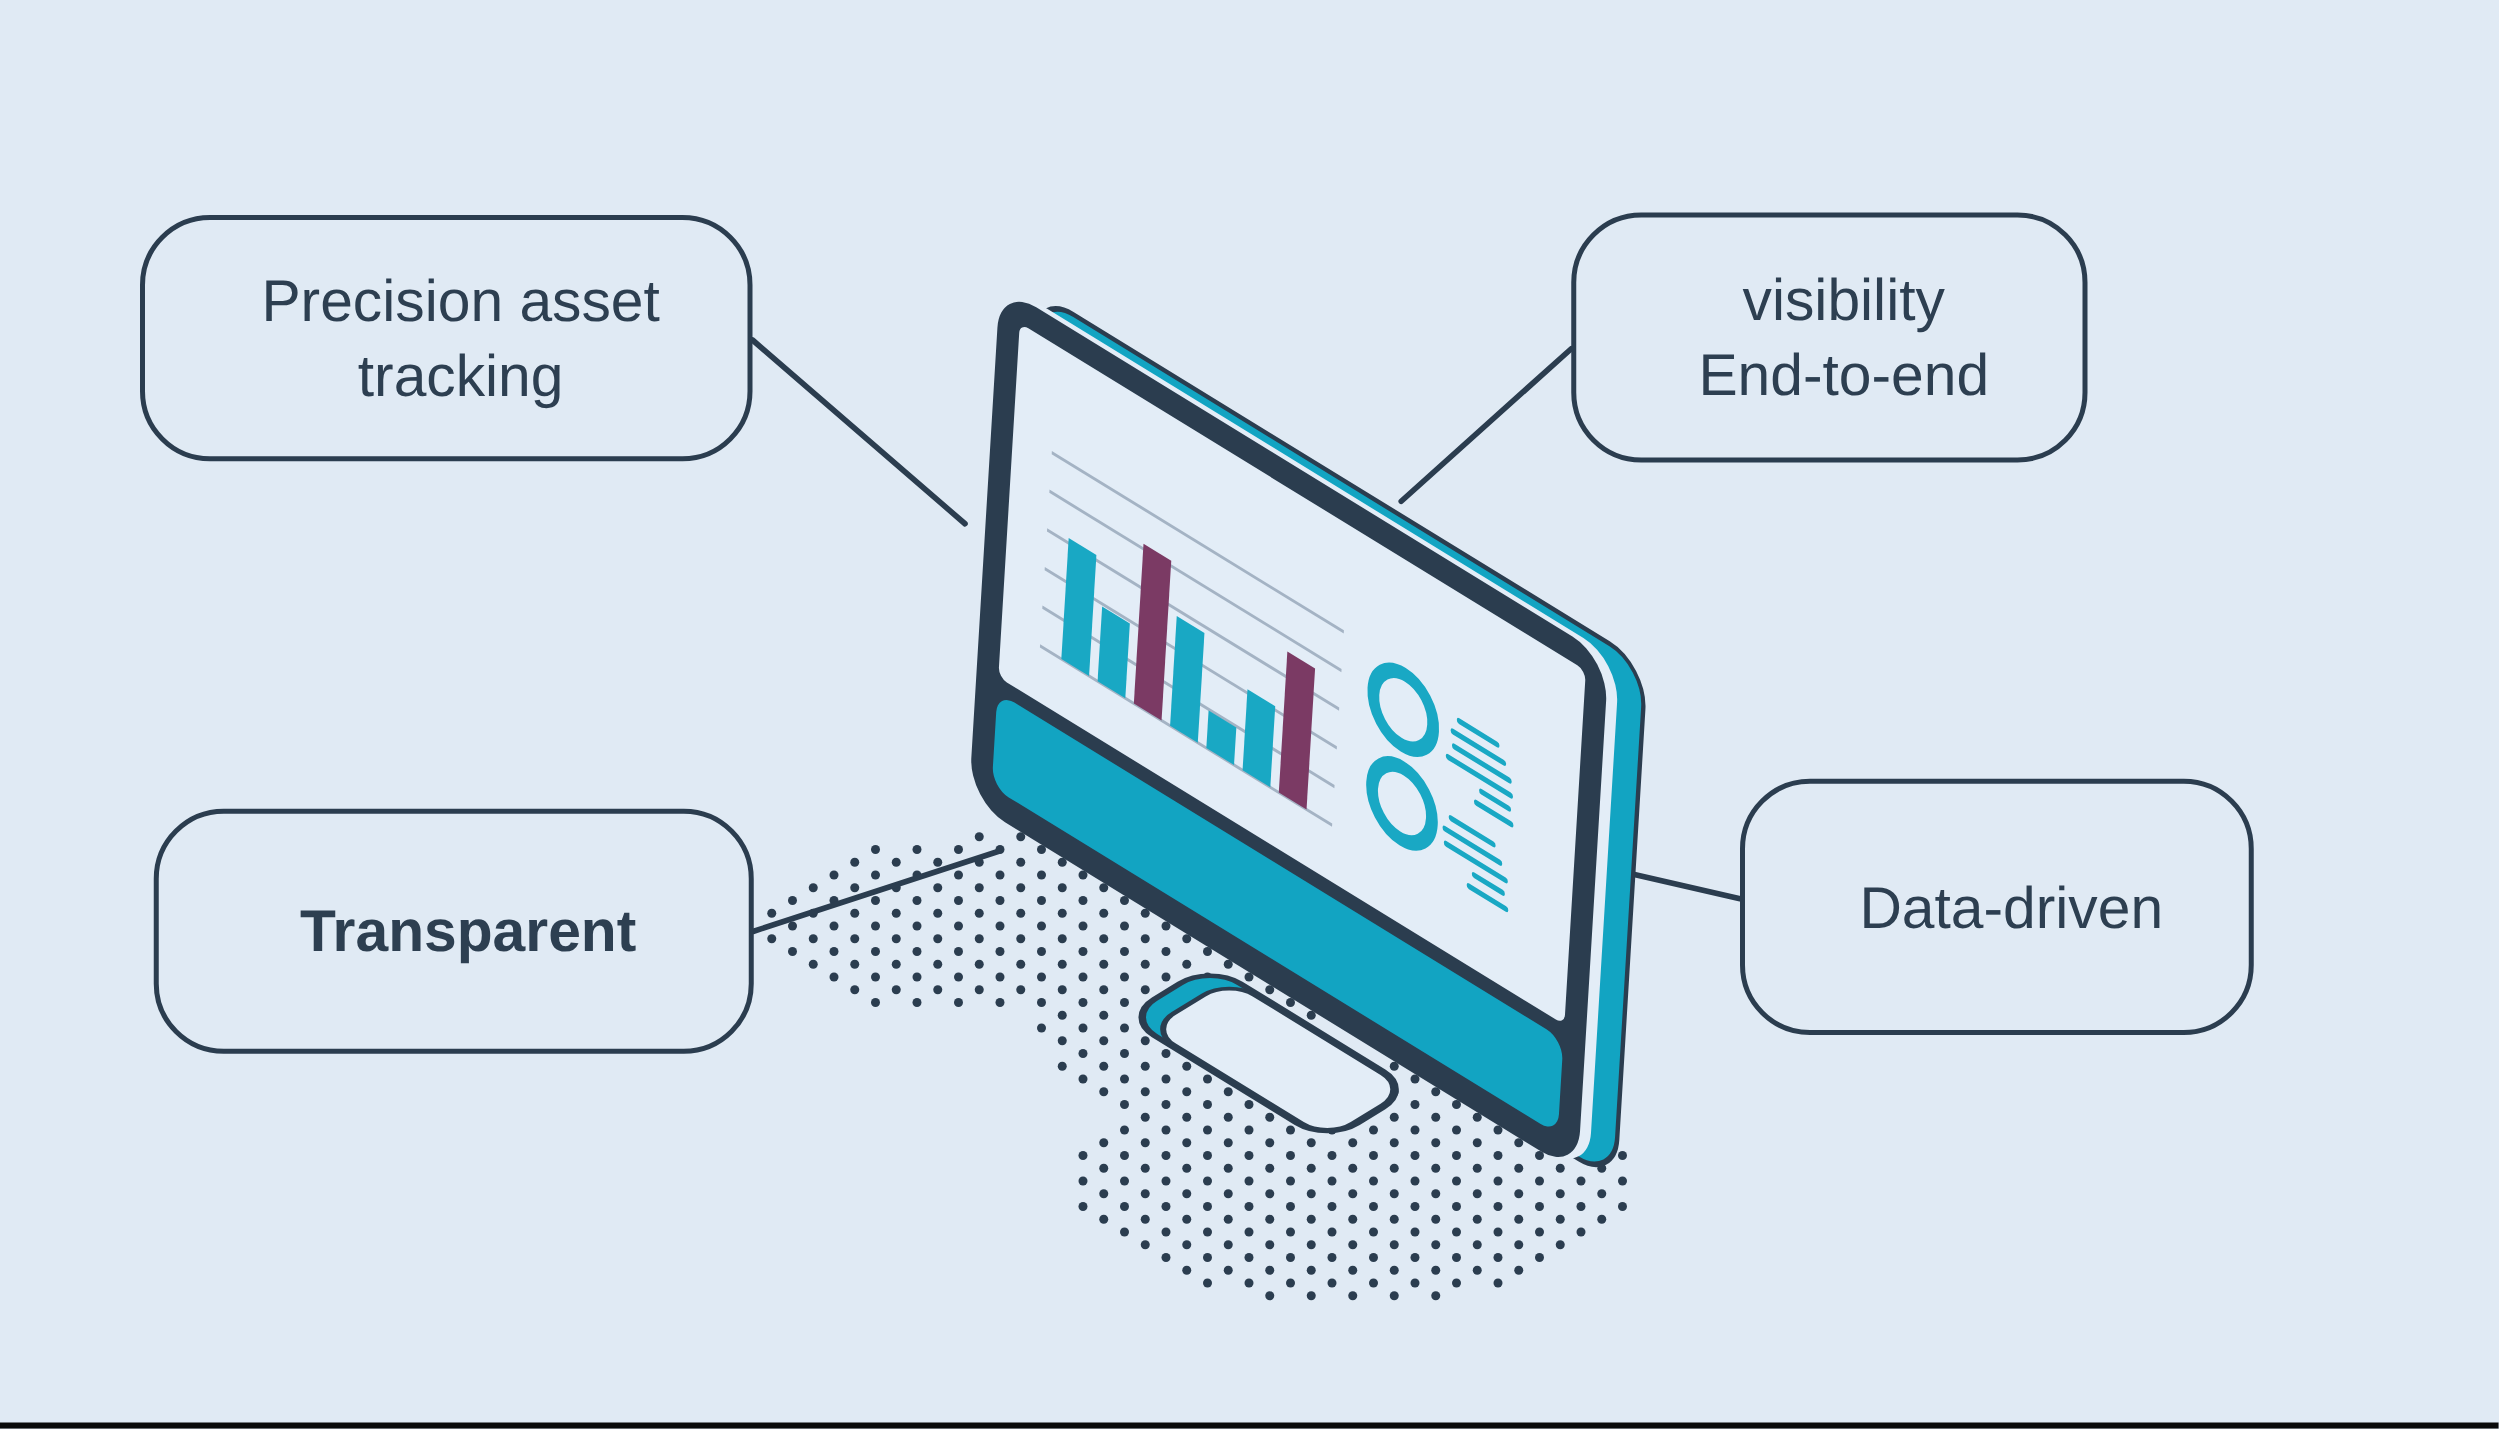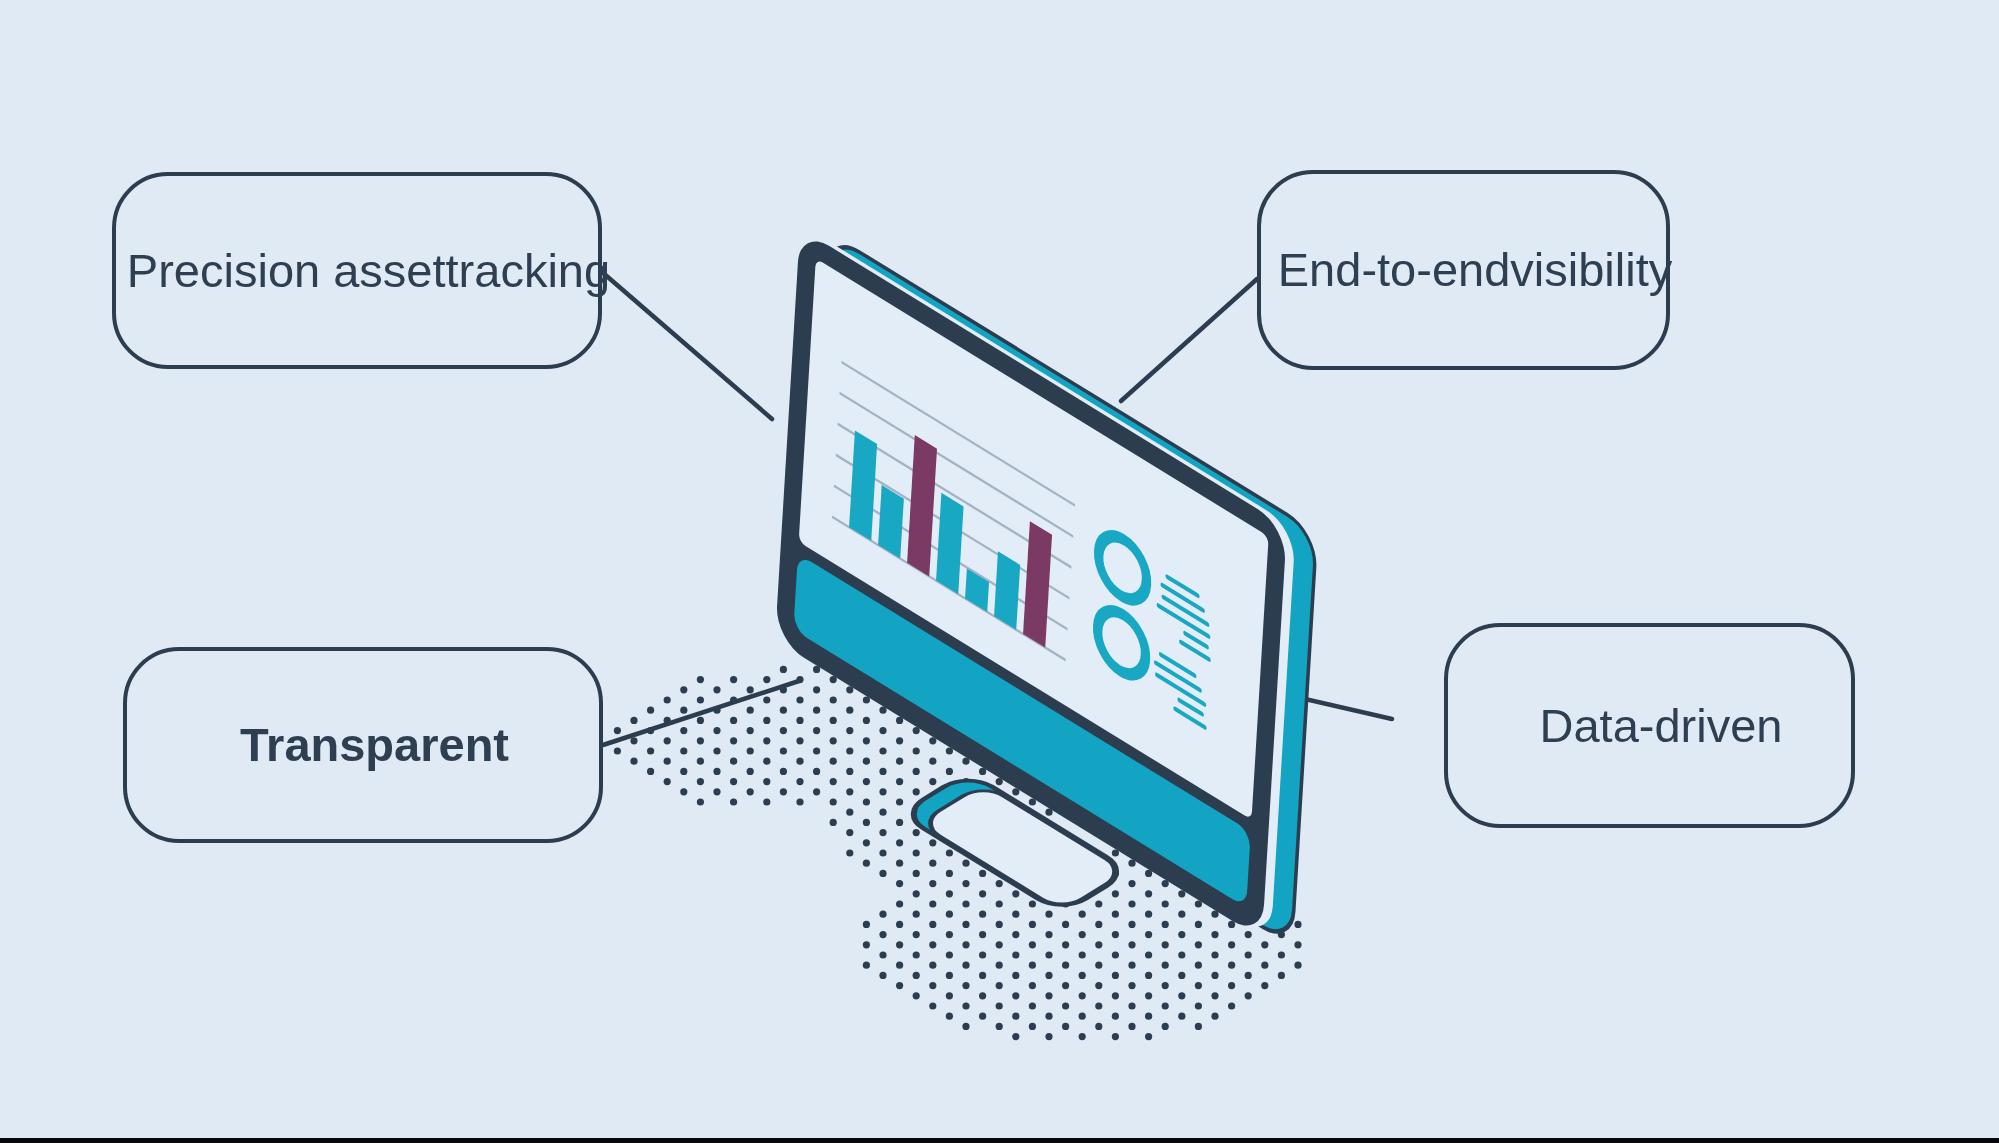--- a/index.html
+++ b/index.html
@@ -11,30 +11,30 @@
   body{background:var(--page_bg);}
   .stage{
     position:relative;width:1999px;height:1143px;overflow:hidden;
     background:var(--page_bg);
     font-family:"Liberation Sans", sans-serif;
   }
   #scene{position:absolute;left:0;top:0;width:100%;height:100%;display:block;}
   .callout{
     position:absolute;box-sizing:border-box;
     border:4px solid var(--navy);border-radius:56px;
-    display:flex;align-items:center;justify-content:center;
+    display:flex;flex-direction:column;align-items:center;justify-content:center;
     color:var(--text);font-size:47px;line-height:1.27;text-align:center;
     background:transparent;
     padding-left:23px;
   }
   .callout .line{white-space:nowrap;}
   #callout-top-left    {left:112px; top:172px; width:490px; height:197px;}
   #callout-top-right   {left:1257px;top:170px; width:413px; height:200px;}
   #callout-bottom-left {left:123px; top:647px; width:480px; height:196px;font-weight:bold;}
-  #callout-bottom-right{left:1444px;top:623px; width:411px; height:205px;}
+  #callout-bottom-right{left:1392px;top:623px; width:411px; height:205px;}
   .bottom-bar{
     position:absolute;left:0;bottom:0;width:100%;height:5px;
     background:var(--black_bar);
   }
   
   .f-navy{fill:var(--navy);} .f-teal{fill:var(--teal);}
   .f-screen{fill:var(--screen);} .s-navy{stroke:var(--navy);}
   .connector{stroke:var(--navy);stroke-width:4.5;stroke-linecap:round;}
   .donut{fill:none;stroke:var(--teal_bright);stroke-width:11;}
 </style>
@@ -486,22 +486,22 @@
           <rect x="455" y="240" width="39" height="4.5" rx="2.2" fill="#19a8c4"></rect>
         </g>
     </g>
   </svg>
 
   <div class="callout" id="callout-top-left">
     <div class="line">Precision asset</div>
     <div class="line">tracking</div>
   </div>
   <div class="callout" id="callout-top-right">
+    <div class="line">visibility</div>
     <div class="line">End-to-end</div>
-    <div class="line">visibility</div>
   </div>
   <div class="callout" id="callout-bottom-left">
     <div class="line">Transparent</div>
   </div>
   <div class="callout" id="callout-bottom-right">
     <div class="line">Data-driven</div>
   </div>
 
   <div class="bottom-bar"></div>
 </div>

